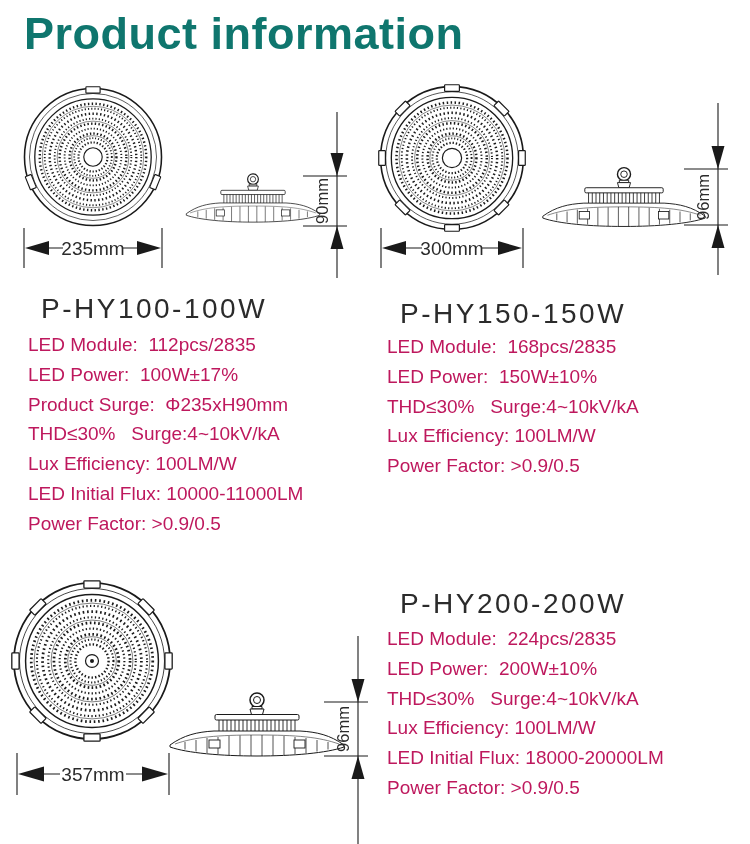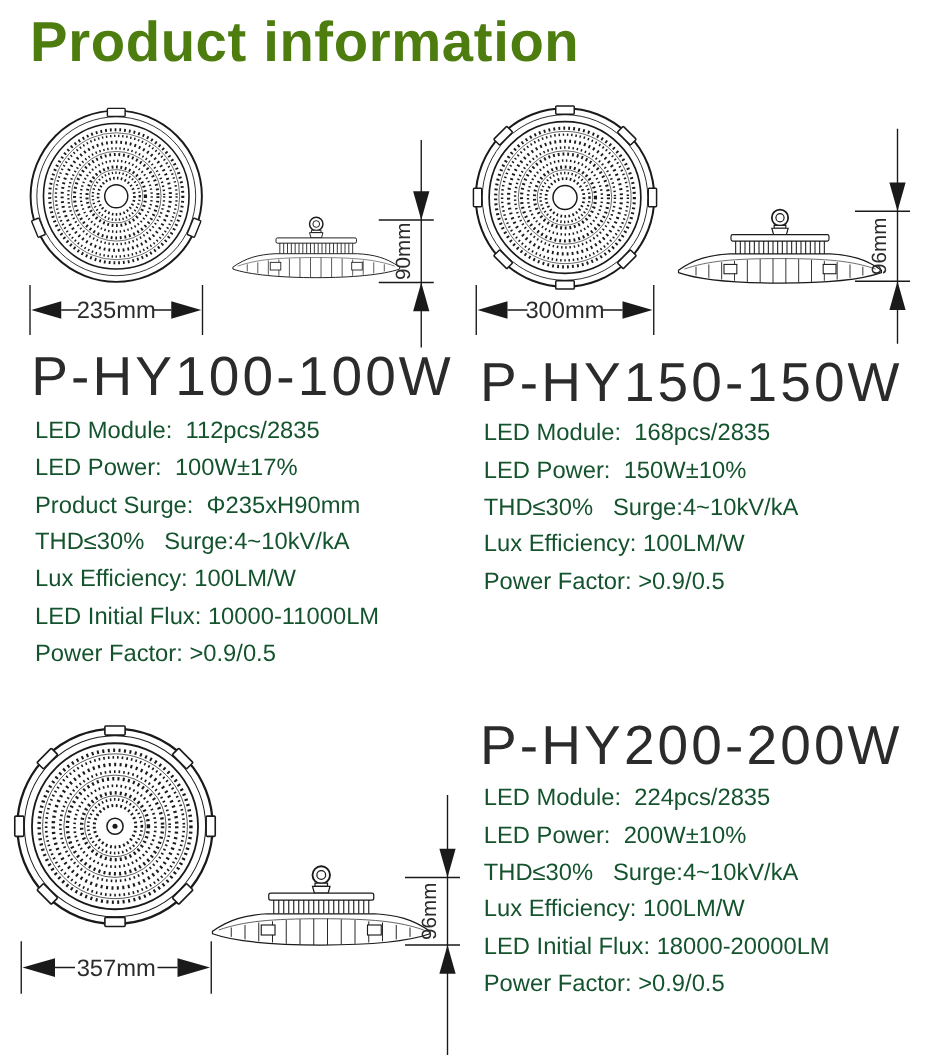--- a/index.html
+++ b/index.html
@@ -1,23 +1,23 @@
 <!DOCTYPE html>
 <html><head>
 <meta charset="utf-8">
 <style>
   html,body{margin:0;padding:0;background:#fff;}
   .sheet{position:relative;width:750px;height:844px;background:#fff;overflow:hidden;
          font-family:"Liberation Sans",sans-serif;color:#2b2b2b;}
   .title{position:absolute;left:24px;top:8px;margin:0;font-size:45px;font-weight:bold;
-         color:#4d7c0f;letter-spacing:0.5px;white-space:nowrap;text-align:center;}
-  .pname{position:absolute;margin:0;font-size:44px;font-weight:normal;color:#2b2b2b;
+         color:#0f766e;letter-spacing:0.5px;white-space:nowrap;text-align:center;}
+  .pname{position:absolute;margin:16px;font-size:28px;font-weight:normal;color:#2b2b2b;
          letter-spacing:2.5px;white-space:nowrap;}
   .specs{position:absolute;}
-  .spec{font-size:19px;line-height:29.8px;white-space:pre;color:#14532d;}
+  .spec{font-size:19px;line-height:29.8px;white-space:pre;color:#be185d;}
   svg.draw{position:absolute;overflow:visible;}
   .ink{stroke:#1a1a1a;fill:none;}
   .tab rect{fill:#fff;stroke:#1a1a1a;stroke-width:1.6;}
   .dim-line{stroke:#1a1a1a;stroke-width:1.1;fill:none;}
   .dim-tri{fill:#1a1a1a;stroke:none;}
   .dim-text{font-family:"Liberation Sans",sans-serif;font-size:19px;fill:#2b2b2b;}
   .dim-text-v{font-family:"Liberation Sans",sans-serif;font-size:16.5px;fill:#2b2b2b;}
 </style>
 </head>
 <body>

